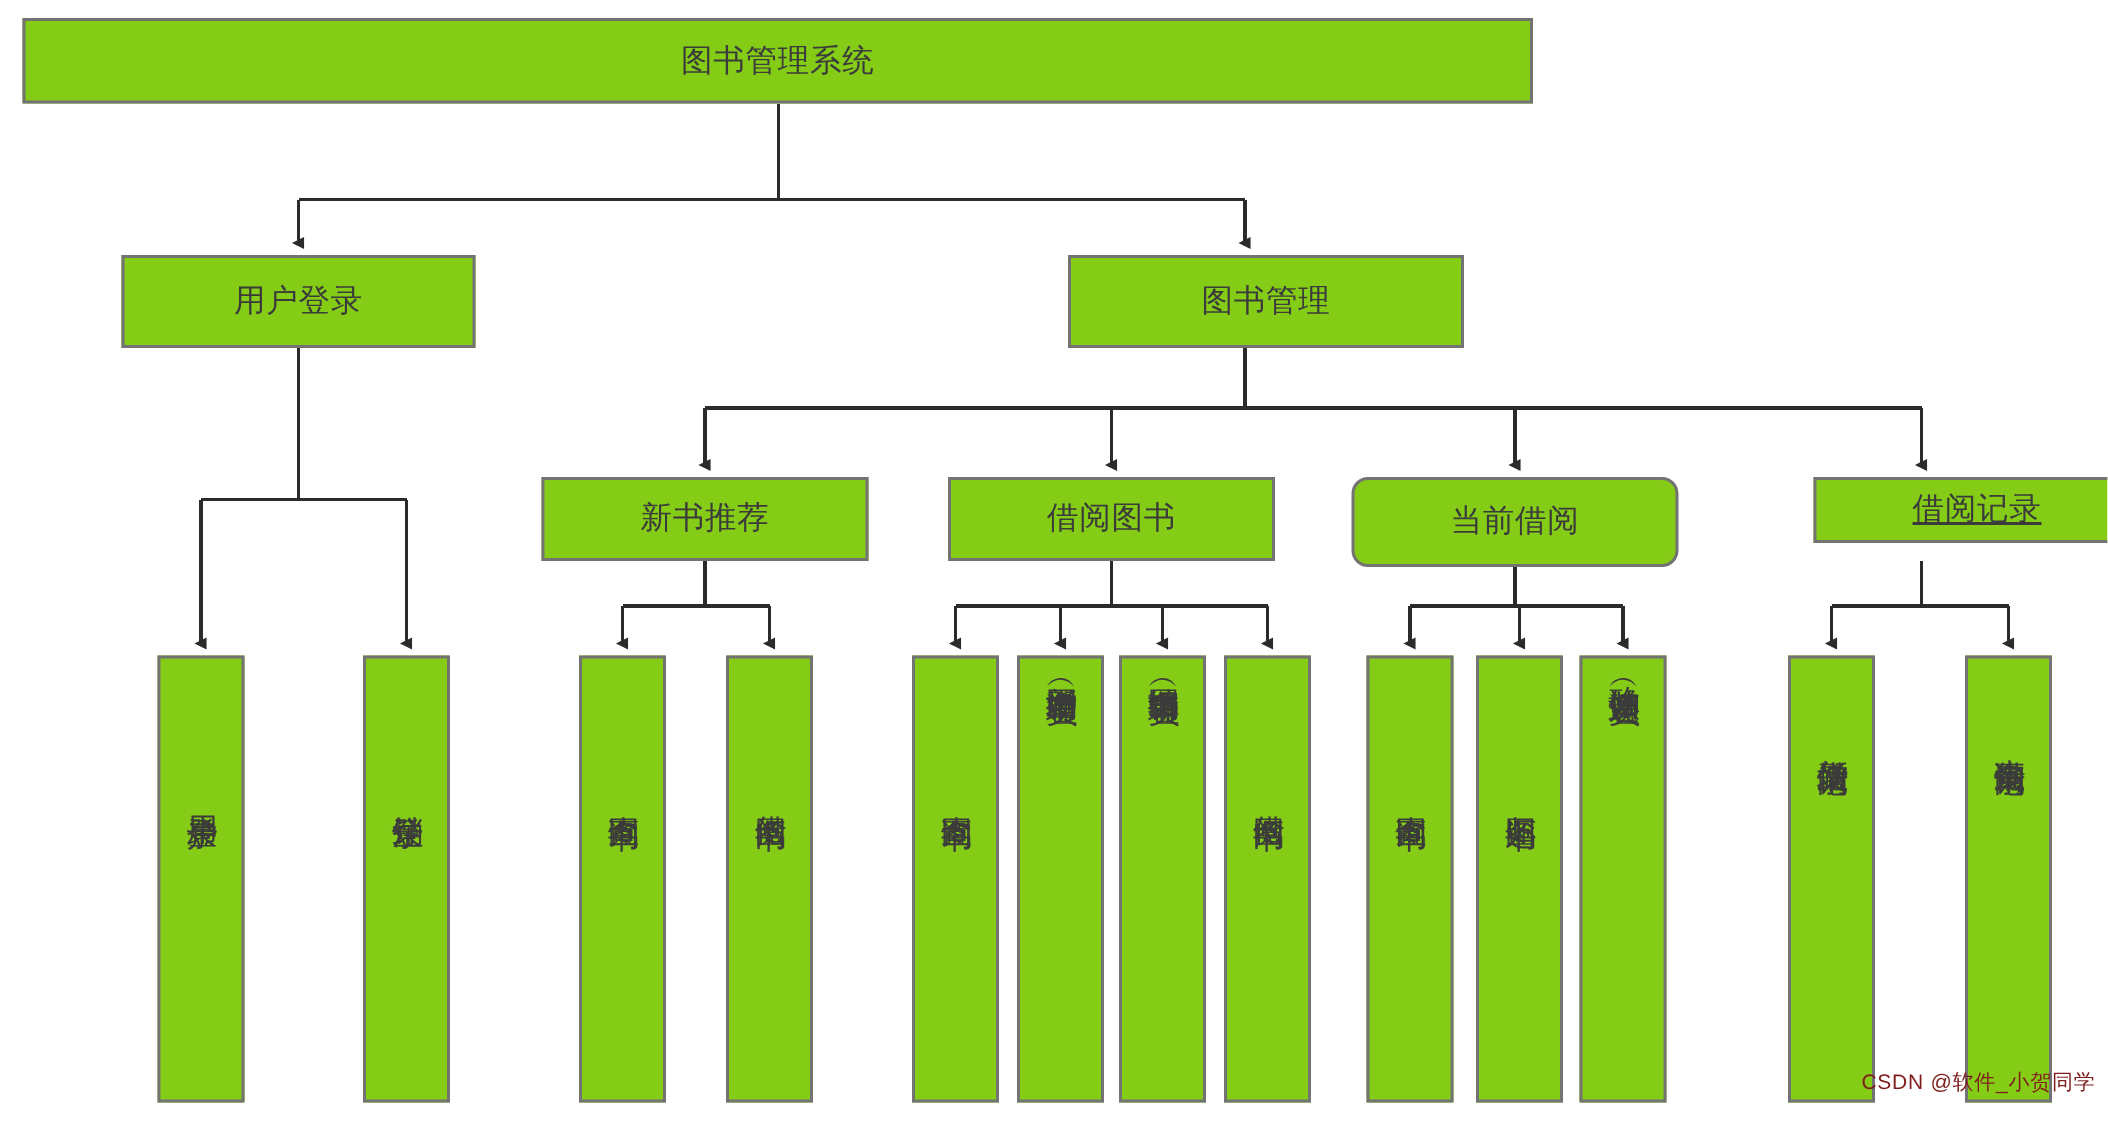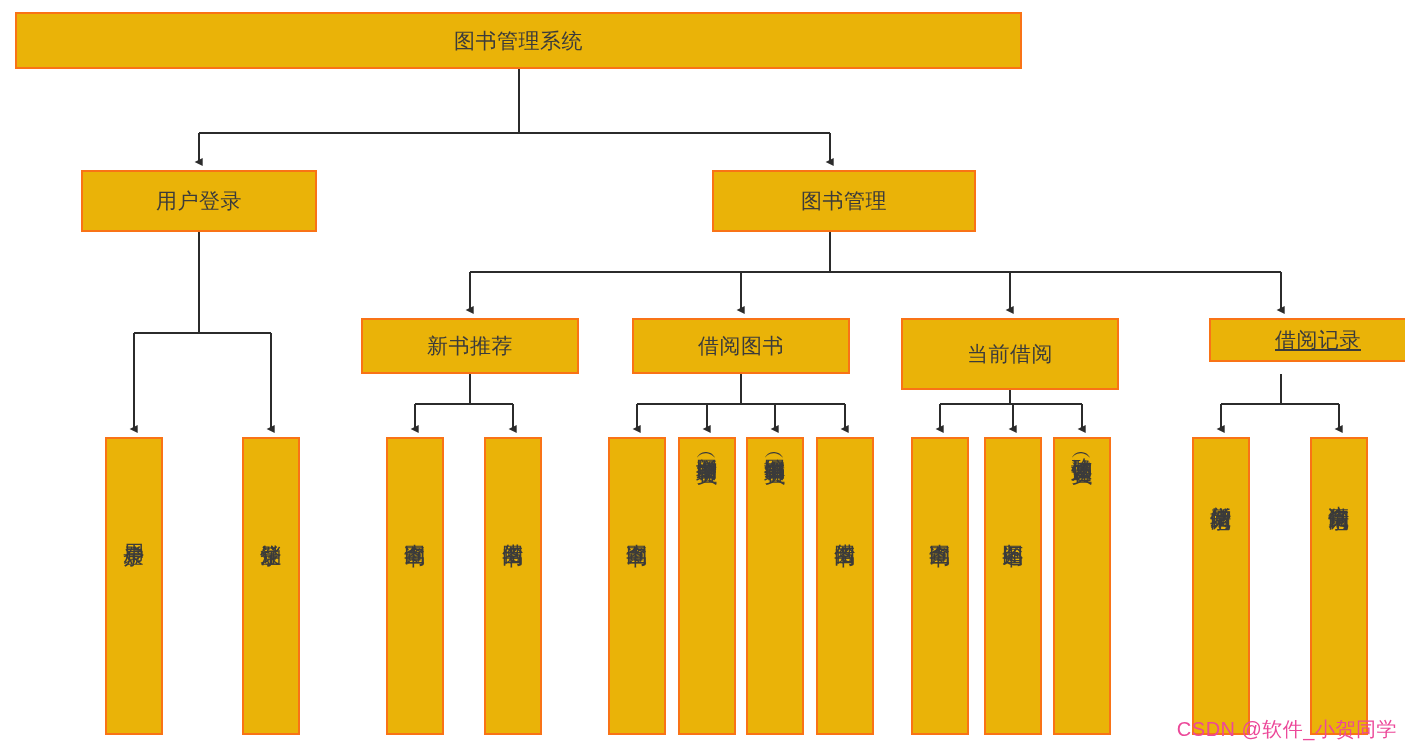--- a/index.html
+++ b/index.html
@@ -21,22 +21,22 @@
     position: absolute;
     left: 0;
     top: 0;
     width: 1405px;
     height: 747px;
     pointer-events: none;
   }
   .node {
     position: absolute;
     box-sizing: border-box;
-    border: 2px solid #f97316;
-    background: #eab308;
+    border: 2px solid #737373;
+    background: #84cc16;
     display: flex;
     align-items: center;
     justify-content: center;
     color: #3b3b3b;
   }
   .node .label {
     display: block;
     text-align: center;
     color: #3b3b3b;
   }
@@ -64,23 +64,23 @@
   }
   .node.vert.pad-mid {
     padding-top: 50px;
   }
   .node.vert.pad-low {
     padding-top: 88px;
   }
   .watermark {
     position: absolute;
     right: 8px;
-    bottom: 4px;
-    font-size: 20px;
-    color: #ec4899;
+    bottom: 16px;
+    font-size: 14px;
+    color: #7f1d1d;
     white-space: nowrap;
     letter-spacing: 0.5px;
   }
 </style>
 </head>
 <body>
 
 <div id="canvas">
 
   <svg class="edges" viewBox="0 0 1405 747">
@@ -143,21 +143,21 @@
   <div class="node horiz" style="left:712px; top:170px; width:264px; height:62px;">
     <span class="label">图书管理</span>
   </div>
 
   <div class="node horiz" style="left:361px; top:318px; width:218px; height:56px;">
     <span class="label">新书推荐</span>
   </div>
   <div class="node horiz" style="left:632px; top:318px; width:218px; height:56px;">
     <span class="label">借阅图书</span>
   </div>
-  <div class="node horiz" style="left:901px; top:318px; width:218px; height:72px;">
+  <div class="node horiz" style="left:901px; top:318px; width:218px; height:60px;border-radius:11px;">
     <span class="label">当前借阅</span>
   </div>
   <div class="node horiz" style="left:1209px; top:318px; width:218px; height:44px;text-decoration:underline;">
     <span class="label">借阅记录</span>
   </div>
 
   <div class="node vert pad-low" style="left:105px; top:437px; width:58px; height:298px;">
     <span class="label">用户登录</span>
   </div>
   <div class="node vert pad-low" style="left:242px; top:437px; width:58px; height:298px;">

